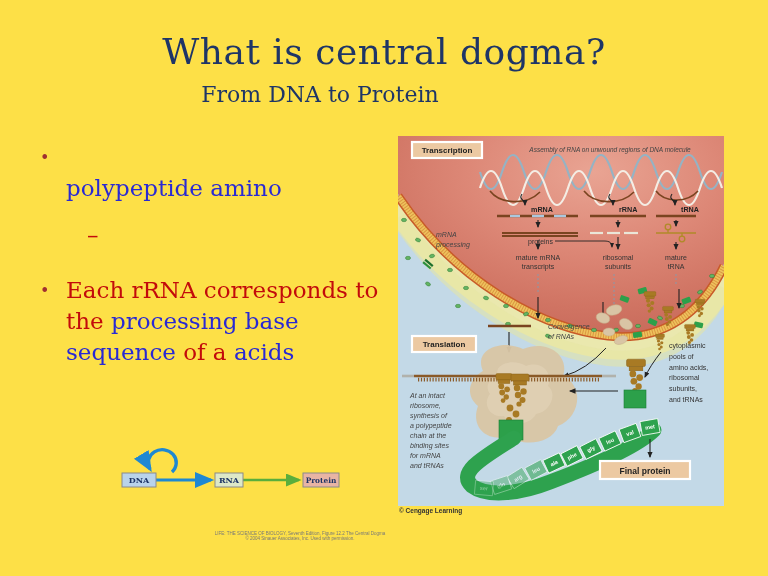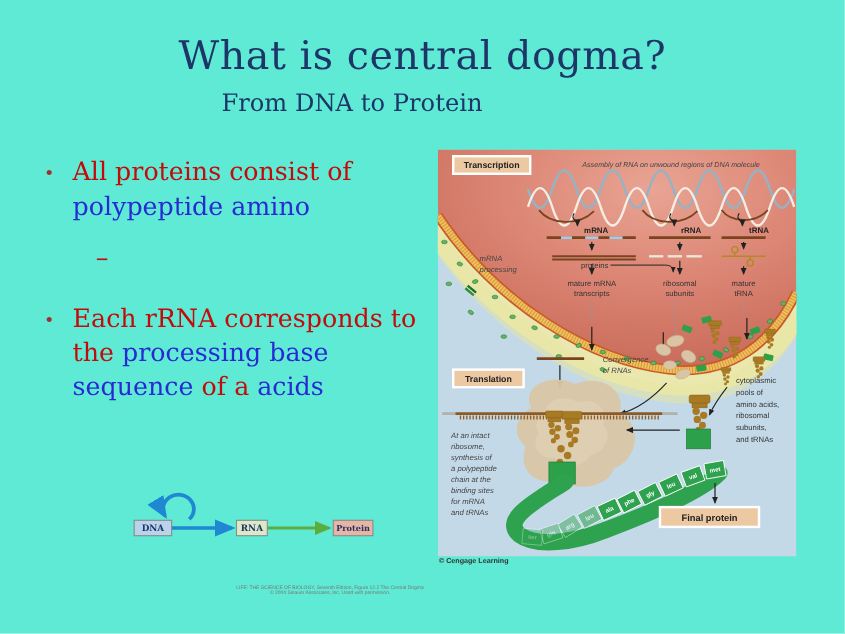--- a/index.html
+++ b/index.html
@@ -1,18 +1,18 @@
 <!DOCTYPE html>
 <html><head>
 <meta charset="utf-8">
 <style>
   html,body{margin:0;padding:0;}
   body{width:768px;height:576px;background:#ffffff;overflow:hidden;position:relative;
        font-family:"DejaVu Serif", serif;}
-  .slide{position:absolute;inset:0;width:768px;height:576px;background:#5eead4;}
+  .slide{position:absolute;inset:0;width:768px;height:576px;background:#fde047;}
 
   .title{position:absolute;top:30px;left:0;width:768px;text-align:center;
          font-size:36px;line-height:44px;color:#1e3567;letter-spacing:.5px;}
   .subtitle{position:absolute;top:82px;left:0;width:640px;text-align:center;
             font-size:22px;color:#1e3567;}
 
   .bullets{position:absolute;top:142px;left:35px;width:365px;font-size:23px;line-height:31px;}
   .b{display:flex;}
   .b .mark{flex:0 0 auto;}
   .l1 .mark{width:26px;padding-left:5px;color:#a03030;font-size:16px;}
@@ -45,21 +45,21 @@
 
 <div class="slide">
 
   <div class="title">What is central dogma?</div>
   <div class="subtitle">From DNA to Protein</div>
 
   <div class="bullets">
     <div class="b l1">
       <span class="mark">•</span>
       <span class="bt">
-        <span class="red">All proteins consist of</span><br>
+        <br>
         <span class="blue">polypeptide amino</span>
       </span>
     </div>
     <div class="b l2 mt1">
       <span class="mark">–</span>
     </div>
     <div class="b l1 mt2">
       <span class="mark">•</span>
       <span class="bt">
         <span class="red">Each rRNA corresponds to</span><br>

